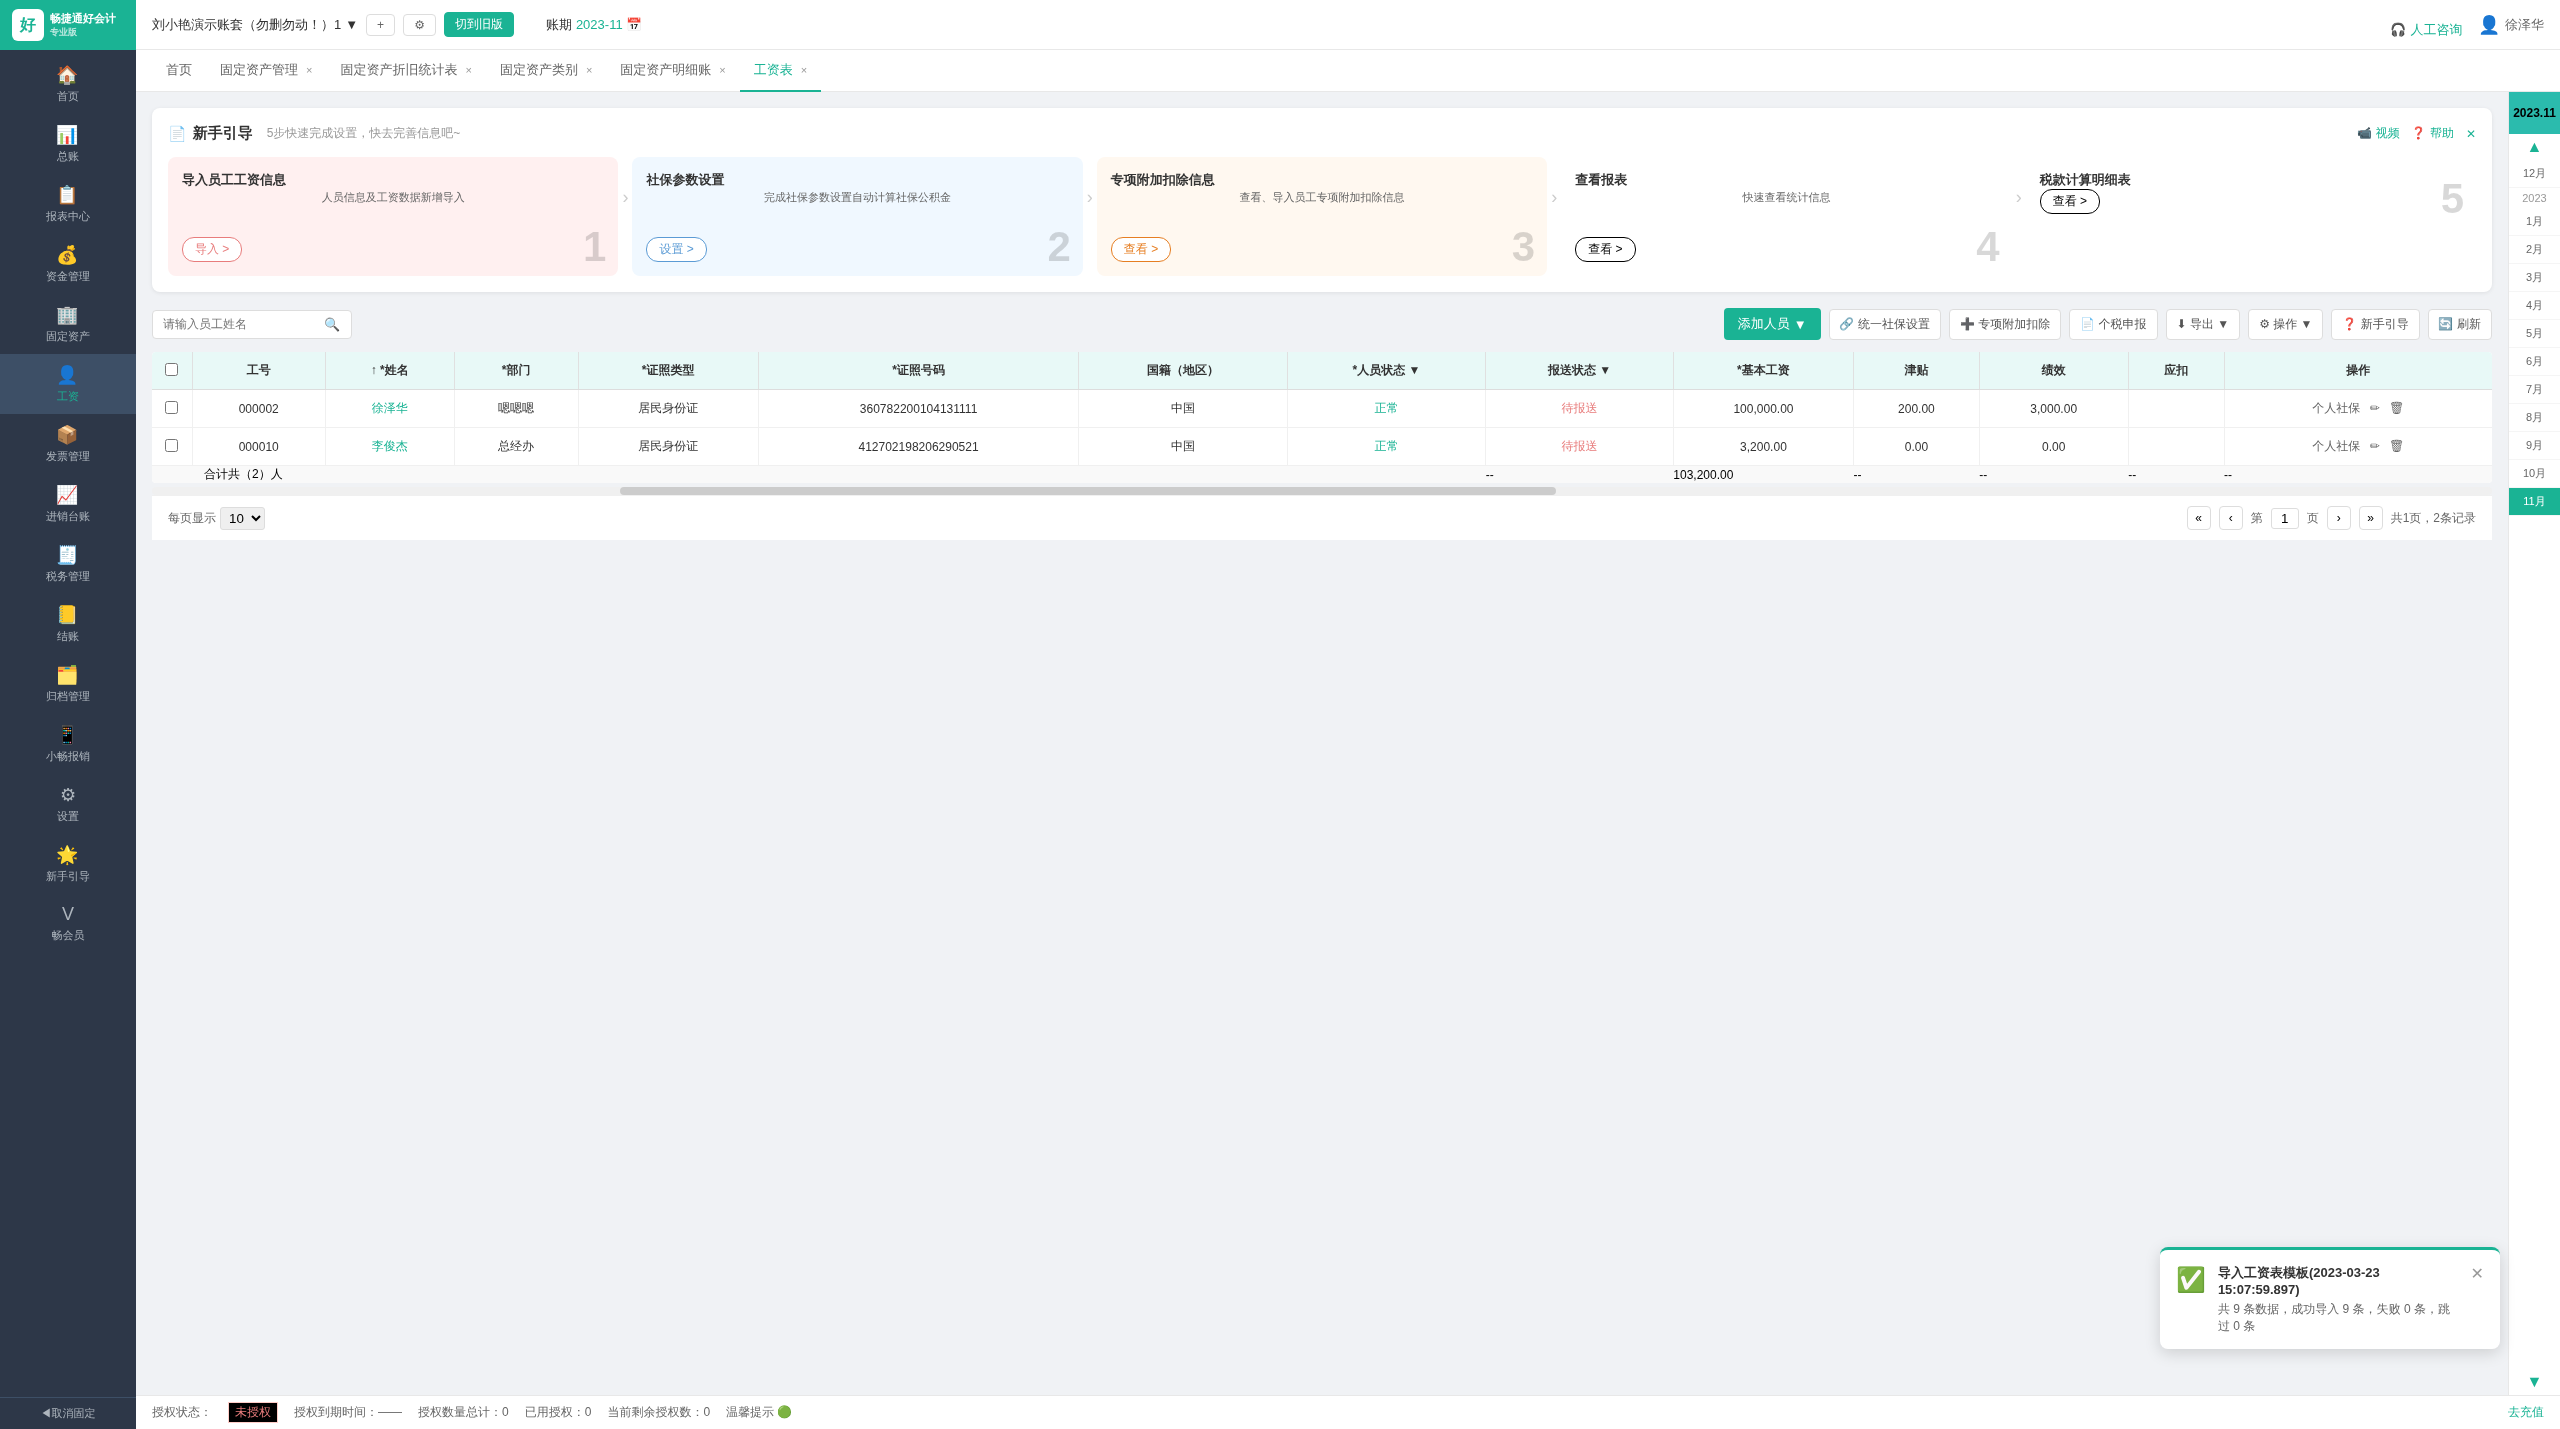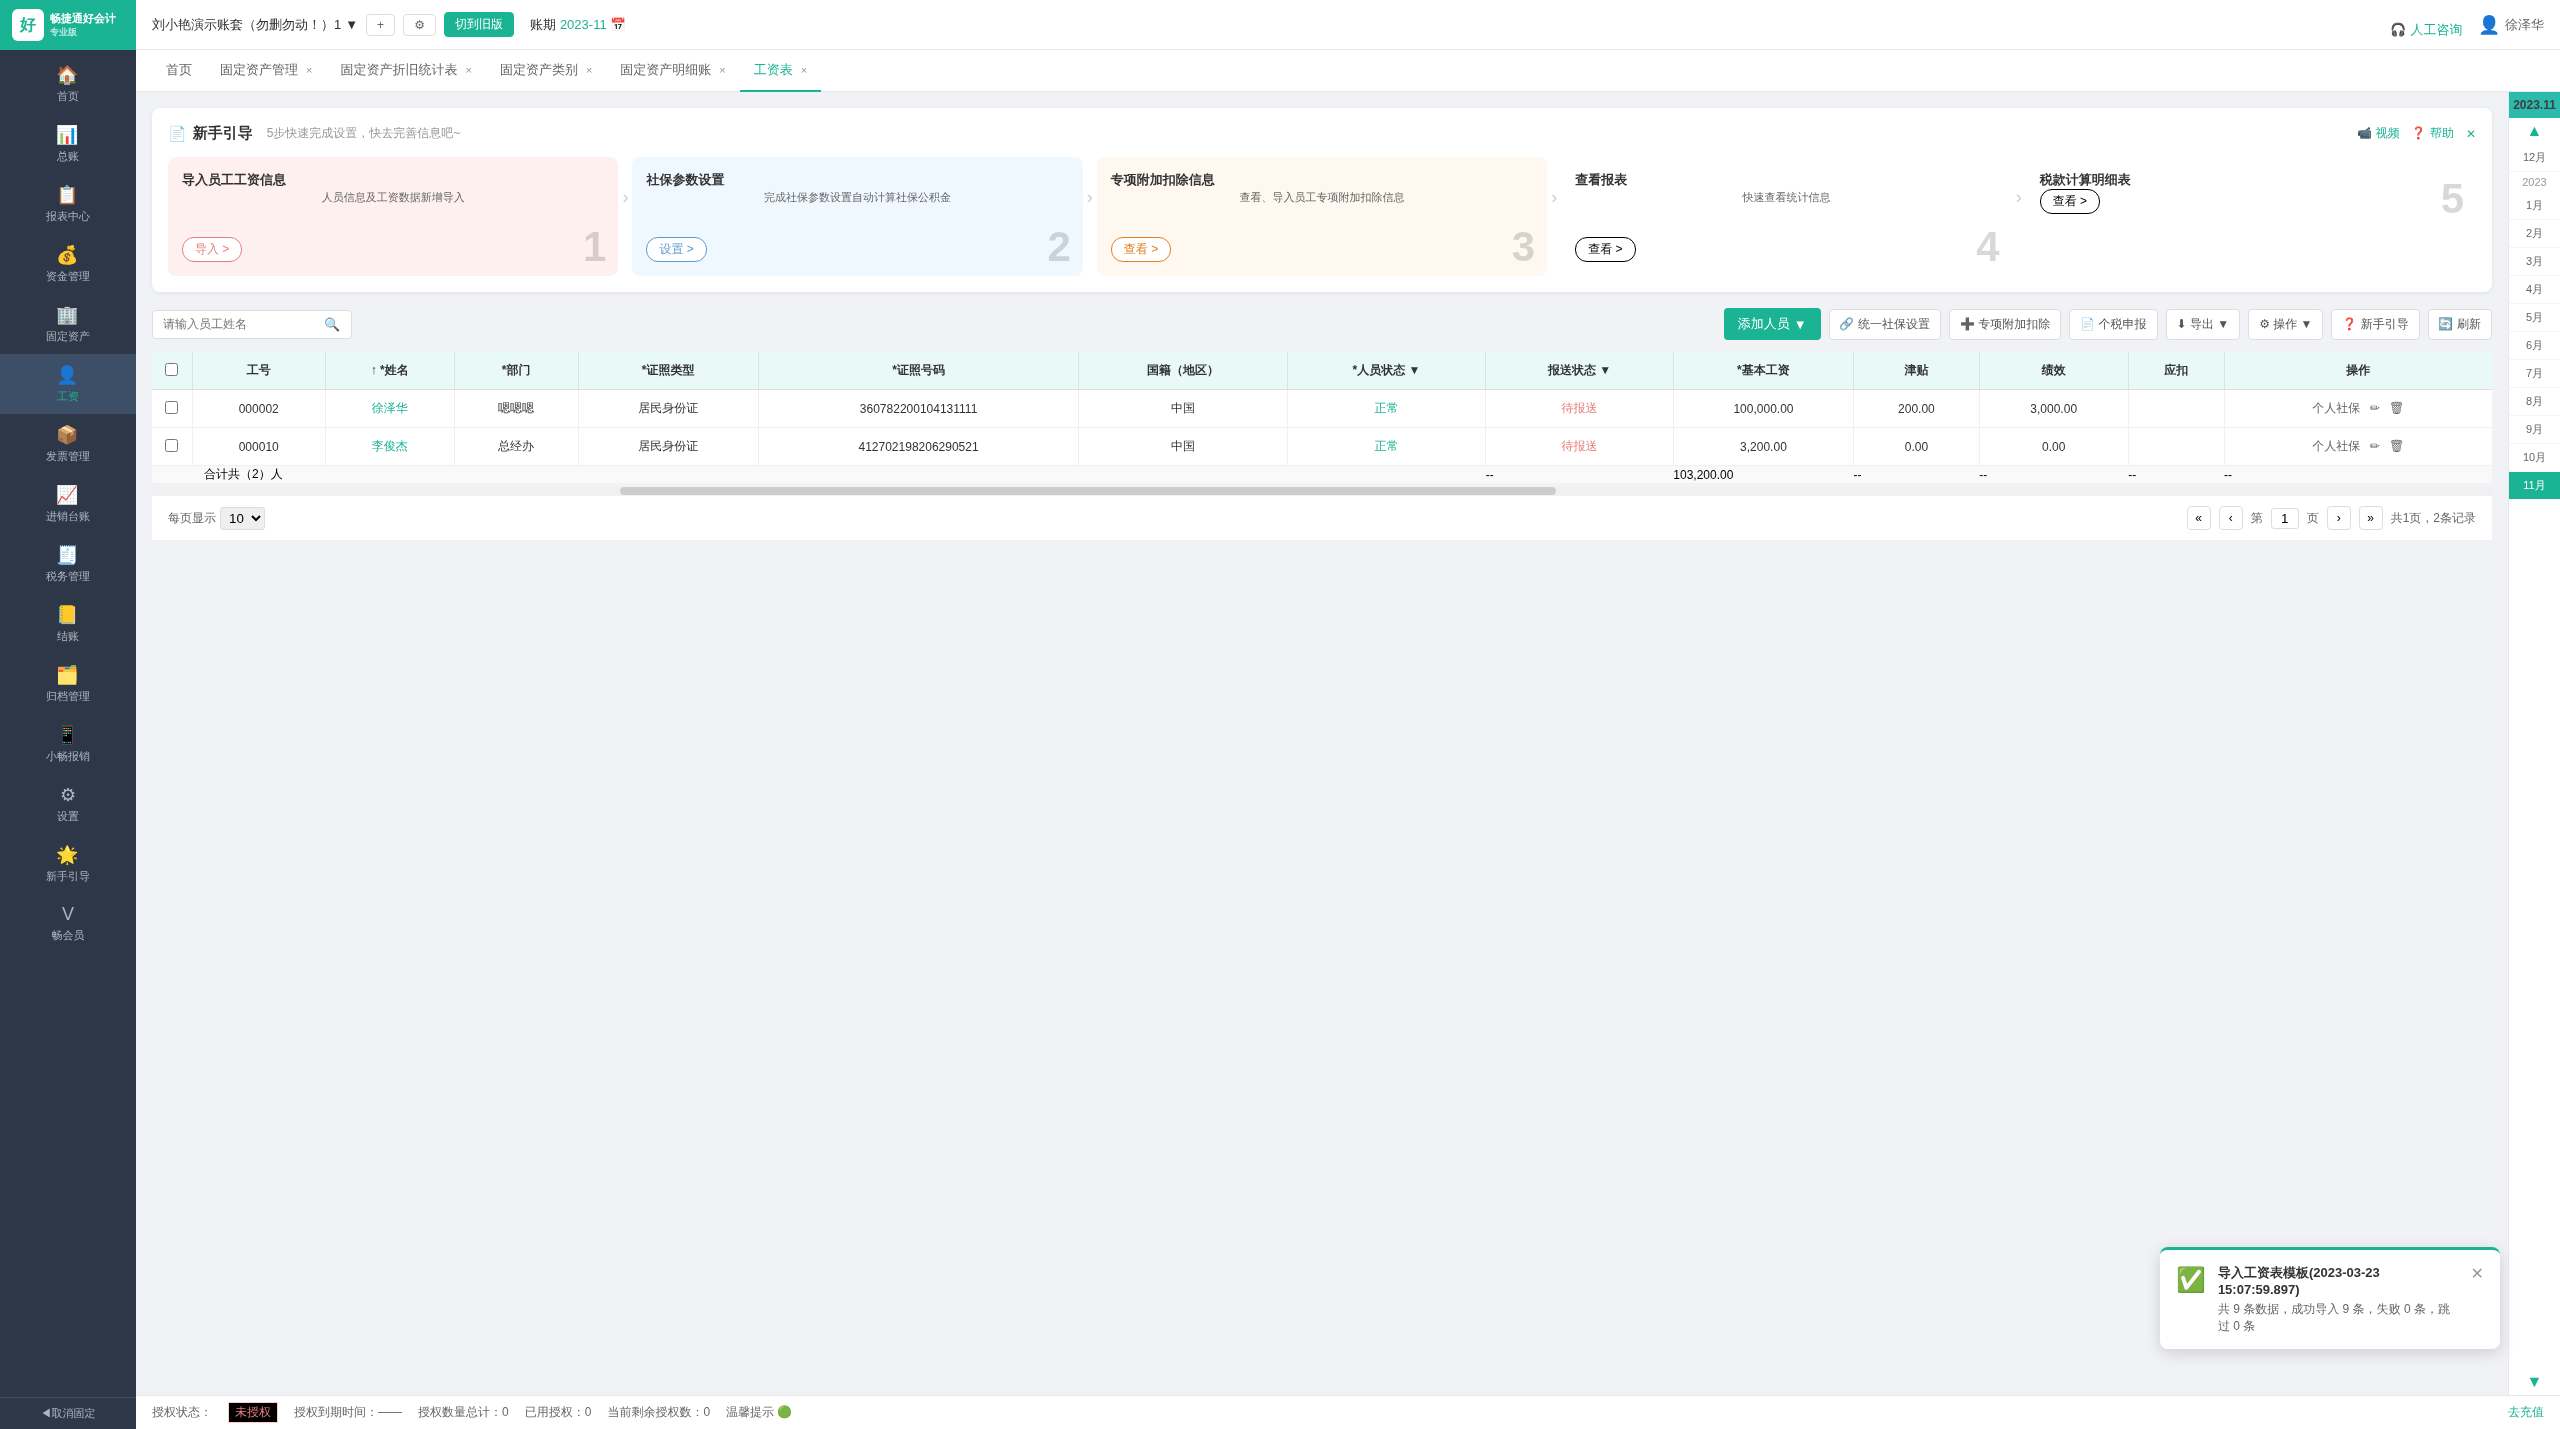--- a/index.html
+++ b/index.html
@@ -63,21 +63,21 @@
       padding: 0 16px;
       border-bottom: 1px solid #e8e8e8;
       gap: 8px;
     }
     .topbar-account { font-size: 13px; color: #333; display: flex; align-items: center; gap: 4px; }
     .topbar-btn {
       border: 1px solid #ddd; background: white; padding: 3px 10px;
       border-radius: 4px; cursor: pointer; font-size: 12px; color: #666;
     }
     .topbar-btn.primary { background: #1ab394; color: white; border-color: #1ab394; }
-    .topbar-period { display: flex; align-items: center; gap: 4px; font-size: 13px; color: #333; margin-left: 8px; }
+    .topbar-period { display: flex; align-items: center; gap: 4px; font-size: 13px; color: #333; margin-left: 24px; }
     .topbar-right { margin-left: auto; display: flex; align-items: center; gap: 16px; color: #666; font-size: 13px; }
     .topbar-user { display: flex; align-items: center; gap: 4px; }
 
     
     .tabbar {
       background: white;
       display: flex; align-items: center;
       padding: 0 16px;
       border-bottom: 1px solid #e8e8e8;
       height: 42px;
@@ -187,22 +187,22 @@
     .status-tag { background: #000000; color: #e87c7c; border: 1px solid #ffccc7; padding: 1px 6px; border-radius: 0; }
 
     
     .calendar-panel {
       width: 52px; background: white; border-left: 1px solid #e8e8e8;
       display: flex; flex-direction: column; align-items: center;
       font-size: 11px; flex-shrink: 0; padding-top: 0;
       position: relative;
     }
     .cal-year {
-      background: #2bbbad; color: #404040; width: 100%; text-align: center;
-      padding: 6px 4px; font-size: 12px; font-weight: bold;
+      background: #2bbbad; color: #000000; width: 100%; text-align: center;
+      padding: 14px 4px; font-size: 12px; font-weight: bold;
     }
     .cal-months { flex: 1; overflow-y: auto; width: 100%; }
     .cal-month {
       padding: 6px 4px; text-align: center; cursor: pointer; color: #666;
       border-bottom: 1px solid #f5f5f5;
     }
     .cal-month.active { background: #1ab394; color: white; border-radius: 0; }
     .cal-year-label { font-size: 11px; color: #999; padding: 4px; text-align: center; }
     .cal-nav { display: flex; flex-direction: column; align-items: center; }
     .cal-nav-btn { background: none; border: none; cursor: pointer; color: #1ab394; font-size: 16px; padding: 4px; }

